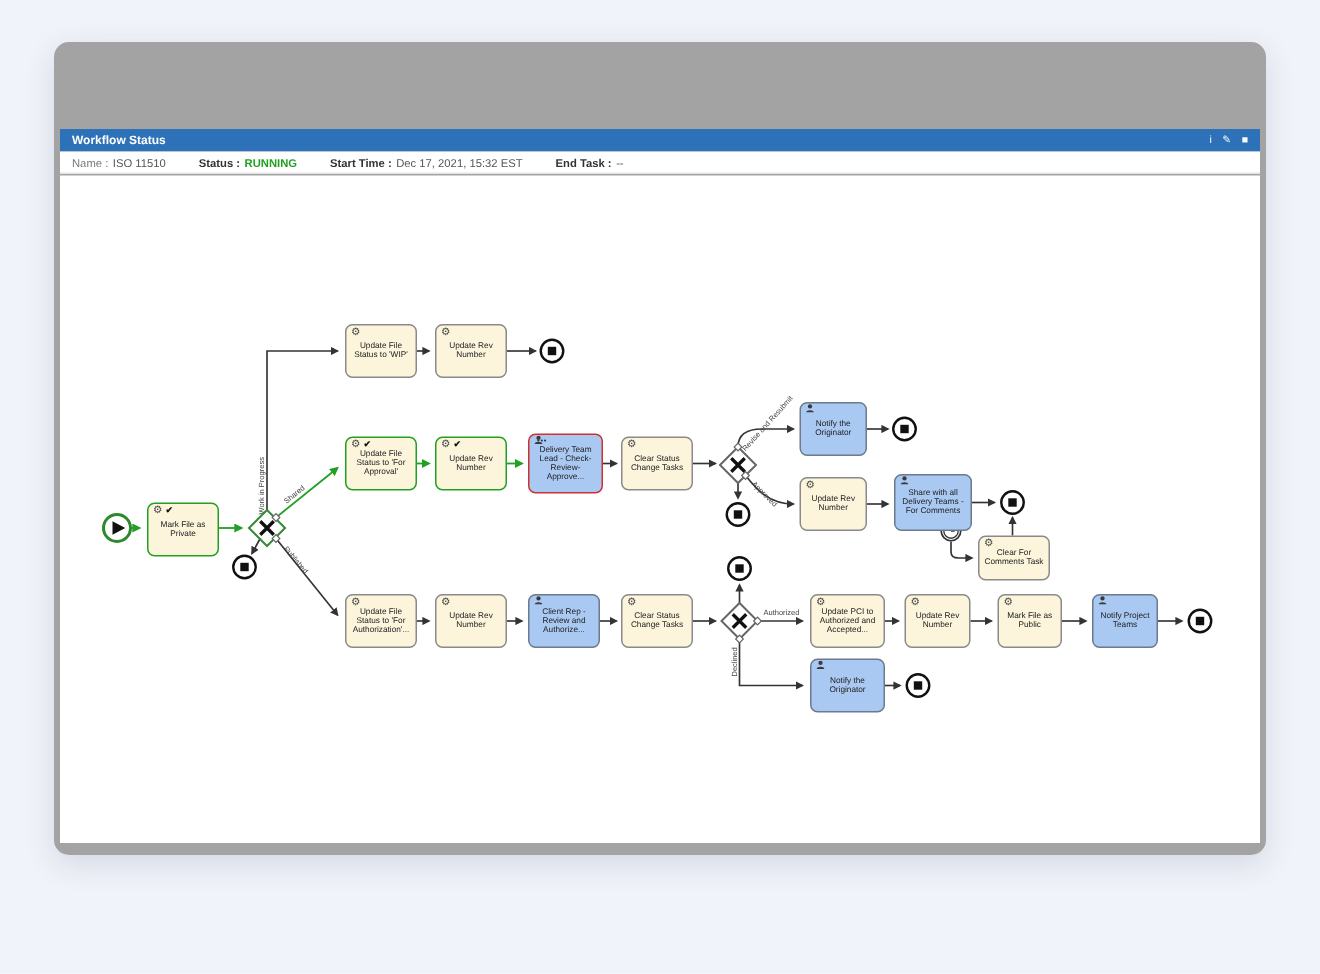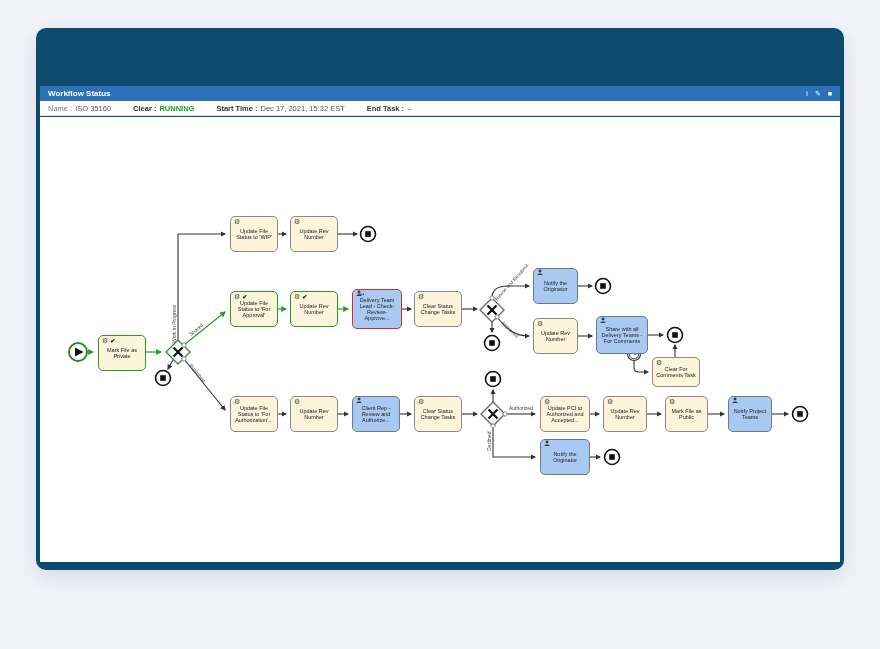--- a/index.html
+++ b/index.html
@@ -1,18 +1,18 @@
 <!DOCTYPE html>
 <html><head>
 <meta charset="utf-8">
 <style>
   html,body{margin:0;padding:0;}
   body{font-family:"Liberation Sans",sans-serif;background:#f0f3f9;}
   .stage{position:relative;width:880px;height:649px;overflow:hidden;background:#f0f3f9;}
-  .card{position:absolute;left:36px;top:28px;width:808px;height:542px;background:#0c4a6e;
+  .card{position:absolute;left:36px;top:28px;width:808px;height:542px;background:#a3a3a3;
         border-radius:10px;box-shadow:0 6px 20px rgba(40,60,90,.14);}
   .titlebar{position:absolute;left:4px;right:4px;top:58px;height:15px;background:#2d72b8;
         color:#fff;font-size:8px;font-weight:bold;display:flex;align-items:center;padding:0 8px;box-sizing:border-box;}
   .titlebar .ticons{margin-left:auto;display:flex;gap:7px;font-size:7px;font-weight:normal;}
   .titlebar .ticons span{cursor:pointer;line-height:1;}
   .statusbar{position:absolute;left:4px;right:4px;top:73px;height:15px;background:#fff;
         border-bottom:1px solid #e3e3e3;display:flex;align-items:center;gap:22px;
         padding:0 8px;font-size:7.5px;color:#555;box-sizing:border-box;}
   .statusbar .item{display:flex;gap:3px;white-space:nowrap;}
   .lbl{color:#333;font-weight:bold;}
@@ -43,24 +43,24 @@
       <span class="ticons">
         <span>i</span>
         <span>✎</span>
         <span>■</span>
       </span>
     </div>
 
     <div class="statusbar">
       <span class="item">
           <span class="lbl plain">Name :</span>
-          <span class="val">ISO 35160</span>
+          <span class="val">ISO 11510</span>
         </span>
       <span class="item">
-          <span class="lbl">Clear :</span>
+          <span class="lbl">Status :</span>
           <span class="val green">RUNNING</span>
         </span>
       <span class="item">
           <span class="lbl">Start Time :</span>
           <span class="val">Dec 17, 2021, 15:32 EST</span>
         </span>
       <span class="item">
           <span class="lbl">End Task :</span>
           <span class="val">--</span>
         </span>

